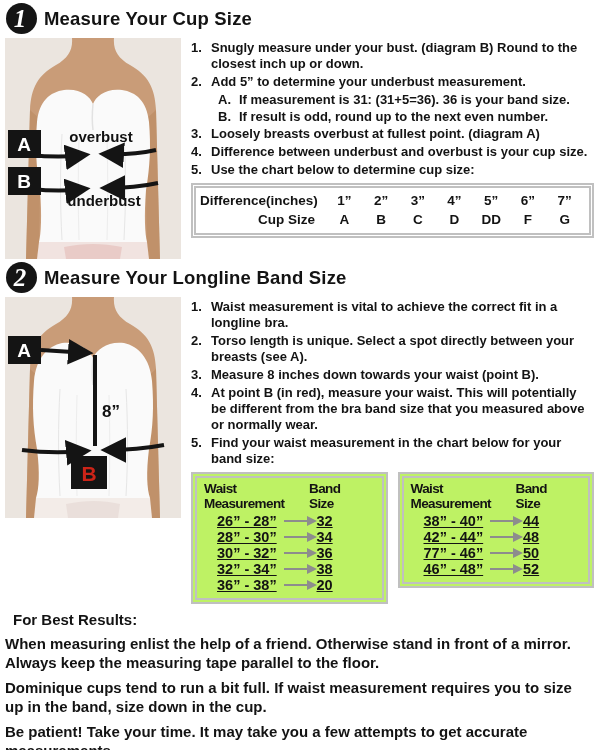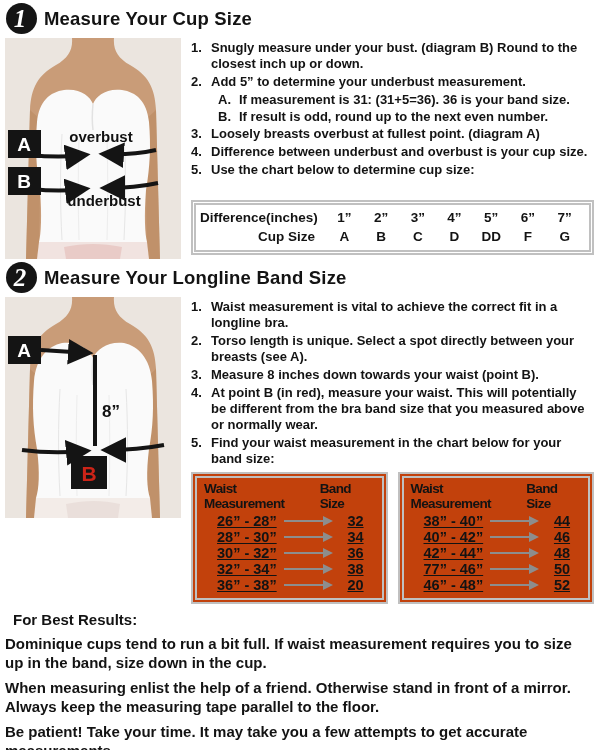--- a/index.html
+++ b/index.html
@@ -19,38 +19,38 @@
   .fig{width:178px;height:221px;flex:none;margin-left:4px;}
   .fig svg{display:block;}
   .col{flex:1;min-width:0;padding:2px 6px 0 9px;}
   .step{display:flex;font-size:13px;font-weight:bold;line-height:16px;margin-bottom:2px;}
   .step .n{flex:none;width:20px;}
   .step .t{flex:1;}
   .step.sub{padding-left:27px;margin-bottom:1px;}
   .step.sub .n{width:21px;}
 
   .cupchart{
-    margin-top:22px;border:5px double #c0c0c0;background:#fff;
+    margin-top:5px;border:5px double #c0c0c0;background:#fff;
     padding:5px 6px 6px 4px;display:grid;grid-template-columns:126px repeat(7,1fr);
     row-gap:4px;font-size:13.5px;font-weight:bold;
   }
   .cupchart .lbl{text-align:right;padding-right:11px;white-space:nowrap;}
   .cupchart .val{text-align:center;}
 
   .tables{display:flex;gap:10px;margin-top:5px;align-items:flex-start;}
-  .btable{flex:1;border:6px double #c0c0c0;background:#c2410c;padding:3px 3px 5px 7px;font-weight:bold;}
+  .btable{flex:1;border:6px double #c0c0c0;background:#bef264;padding:3px 19px 5px 7px;font-weight:bold;}
   .bhead{display:flex;justify-content:space-between;font-size:13.5px;letter-spacing:-.6px;margin-bottom:2px;}
   .brow{display:flex;align-items:center;font-size:14.5px;line-height:16px;text-decoration:underline;}
   .brow .w{flex:none;padding-left:13px;white-space:nowrap;}
   .arrow{flex:1;height:2px;background:#8d8d8d;margin:0 2px 0 7px;position:relative;}
   .arrow:after{
     content:"";position:absolute;right:-2px;top:-4px;
     border-left:10px solid #8d8d8d;border-top:5px solid transparent;border-bottom:5px solid transparent;
   }
-  .brow .b{flex:none;width:46px;text-align:center;}
+  .brow .b{flex:none;width:46px;}
 
   .footer{margin:7px 6px 0 5px;font-weight:bold;}
   .footer .ft{font-size:15px;margin:0 0 7px 8px;}
   .footer p{font-size:15px;line-height:18.5px;margin:0 0 7px 0;}
 </style>
 </head>
 <body>
 
 <div class="hdr">
   <div class="circle">1</div>
@@ -236,25 +236,20 @@
         <div class="bhead">
           <span>Waist Measurement</span>
           <span>Band Size</span>
         </div>
         <div class="brow">
             <span class="w">38” - 40”</span>
             <span class="arrow"></span>
             <span class="b">44</span>
           </div>
         <div class="brow">
-            <span class="w">40” - 42”</span>
-            <span class="arrow"></span>
-            <span class="b">46</span>
-          </div>
-        <div class="brow">
             <span class="w">42” - 44”</span>
             <span class="arrow"></span>
             <span class="b">48</span>
           </div>
         <div class="brow">
             <span class="w">77” - 46”</span>
             <span class="arrow"></span>
             <span class="b">50</span>
           </div>
         <div class="brow">
@@ -262,16 +257,16 @@
             <span class="arrow"></span>
             <span class="b">52</span>
           </div>
       </div>
     </div>
   </div>
 </div>
 
 <div class="footer">
   <div class="ft">For Best Results:</div>
+  <p>When measuring enlist the help of a friend.  Otherwise stand in front of a mirror. Always keep the measuring tape parallel to the floor.</p>
   <p>Dominique cups tend to run a bit full.  If waist measurement requires you to size up in the band, size down in the cup.</p>
-  <p>When measuring enlist the help of a friend.  Otherwise stand in front of a mirror. Always keep the measuring tape parallel to the floor.</p>
   <p>Be patient!  Take your time.  It may take you a few attempts to get accurate measurements.</p>
 </div>
 
 </body></html>

